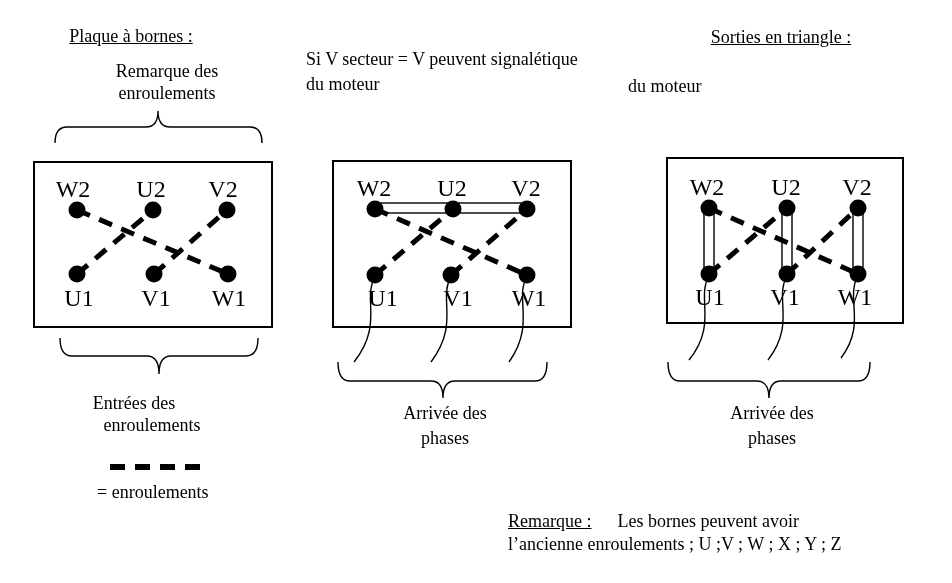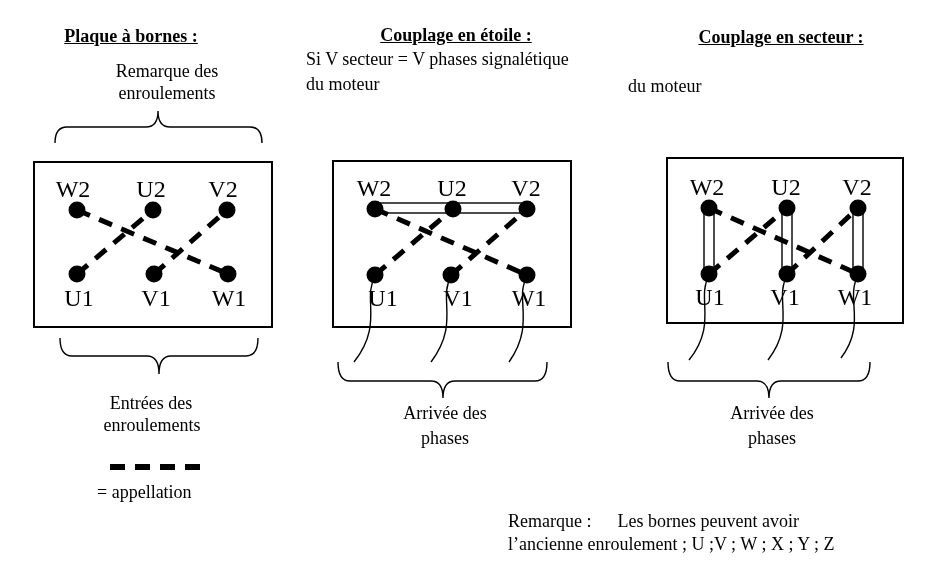--- a/index.html
+++ b/index.html
@@ -4,22 +4,22 @@
 <style>
   html,body{margin:0;padding:0;background:#ffffff;}
   .stage{
     position:relative;width:952px;height:583px;background:#ffffff;
     font-family:"Liberation Serif","DejaVu Serif",serif;color:#000;
     overflow:hidden;
   }
   .stage svg{position:absolute;left:0;top:0;}
   .t{position:absolute;white-space:nowrap;font-size:18px;line-height:20px;}
   .c{transform:translateX(-50%);}
-  .b{font-weight:bold;text-decoration:underline;text-align:right;}
-  .u{}
+  .b{font-weight:normal;text-decoration:underline;text-align:right;}
+  .u{text-decoration:underline;}
   .term{font-size:24px;line-height:20px;}
   .gap{display:inline-block;width:26px;}
 </style>
 </head>
 <body>
 
 <div class="stage">
 
   <svg width="952" height="583" viewBox="0 0 952 583">
 
@@ -100,49 +100,48 @@
   <div class="t c" style="left:167px;top:61px">Remarque des</div>
   <div class="t c" style="left:167px;top:83px">enroulements</div>
 
   <span class="t term c" style="left:73px;top:179px">W2</span>
   <span class="t term c" style="left:151px;top:179px">U2</span>
   <span class="t term c" style="left:223px;top:179px">V2</span>
   <span class="t term c" style="left:79px;top:288px">U1</span>
   <span class="t term c" style="left:156px;top:288px">V1</span>
   <span class="t term c" style="left:229px;top:288px">W1</span>
 
-  <div class="t c" style="left:151px;top:393px">Entrées des</div>
+  <div class="t c" style="left:134px;top:393px">Entrées des</div>
   <div class="t c" style="left:152px;top:415px">enroulements</div>
-  <div class="t" style="left:97px;top:482px">= appellation</div>
+  <div class="t" style="left:97px;top:482px">= enroulements</div>
 
-  <div class="t b c" style="left:456px;top:25px">Couplage en étoile :</div>
-  <div class="t" style="left:306px;top:49px">Si V secteur = V phases signalétique</div>
+  <div class="t" style="left:306px;top:49px">Si V secteur = V peuvent signalétique</div>
   <div class="t" style="left:306px;top:74px">du moteur</div>
 
   <span class="t term c" style="left:374px;top:178px">W2</span>
   <span class="t term c" style="left:452px;top:178px">U2</span>
   <span class="t term c" style="left:526px;top:178px">V2</span>
   <span class="t term c" style="left:383px;top:288px">U1</span>
   <span class="t term c" style="left:458px;top:288px">V1</span>
   <span class="t term c" style="left:529px;top:288px">W1</span>
 
   <div class="t c" style="left:445px;top:403px">Arrivée des</div>
   <div class="t c" style="left:445px;top:428px">phases</div>
 
-  <div class="t b c" style="left:781px;top:27px">Couplage en secteur :</div>
+  <div class="t b c" style="left:781px;top:27px">Sorties en triangle :</div>
   <div class="t" style="left:628px;top:76px">du moteur</div>
 
   <span class="t term c" style="left:707px;top:177px">W2</span>
   <span class="t term c" style="left:786px;top:177px">U2</span>
   <span class="t term c" style="left:857px;top:177px">V2</span>
   <span class="t term c" style="left:710px;top:287px">U1</span>
   <span class="t term c" style="left:785px;top:287px">V1</span>
   <span class="t term c" style="left:855px;top:287px">W1</span>
 
   <div class="t c" style="left:772px;top:403px">Arrivée des</div>
   <div class="t c" style="left:772px;top:428px">phases</div>
 
   <div class="t" style="left:508px;top:511px">
     <span class="u">Remarque :</span><span class="gap"></span><span>Les bornes peuvent avoir</span>
   </div>
-  <div class="t" style="left:508px;top:534px">l’ancienne enroulement ; U ;V ; W ; X ; Y ; Z</div>
+  <div class="t" style="left:508px;top:534px">l’ancienne enroulements ; U ;V ; W ; X ; Y ; Z</div>
 
 </div>
 
 </body></html>

